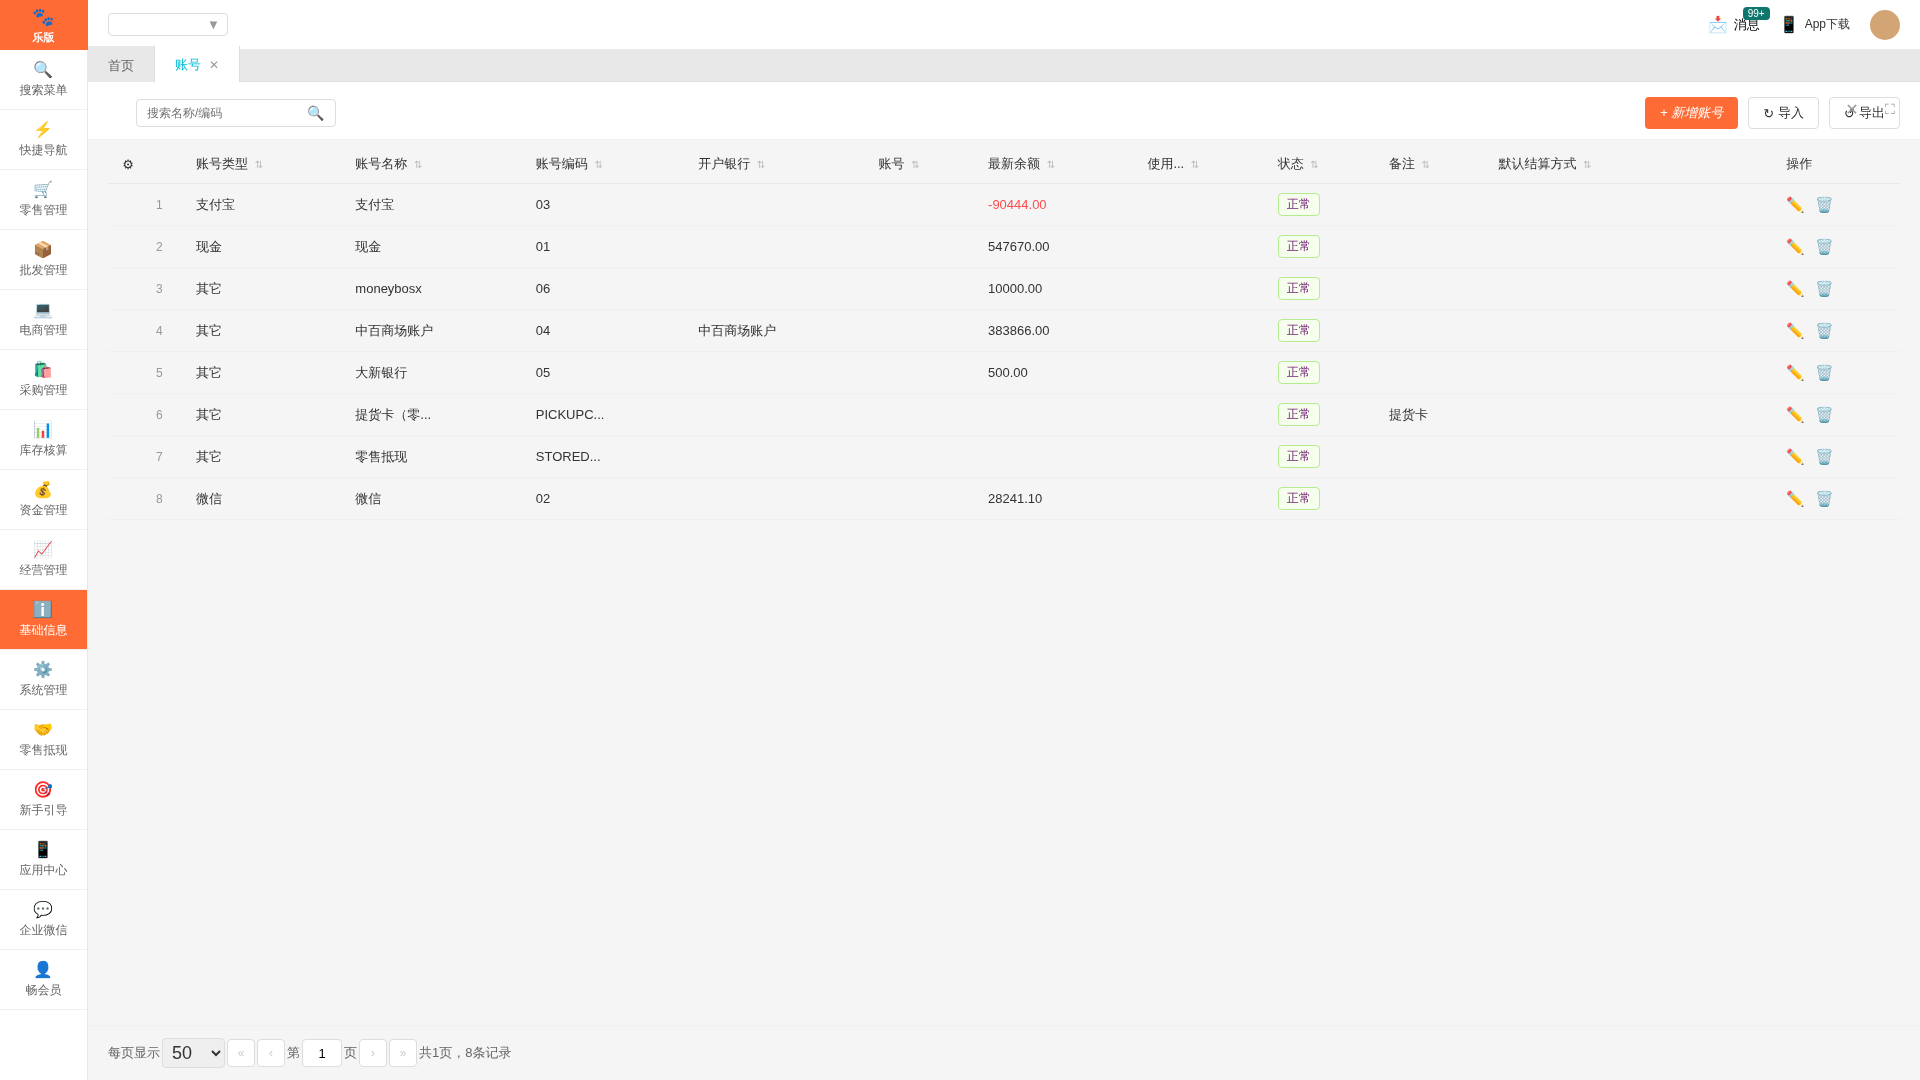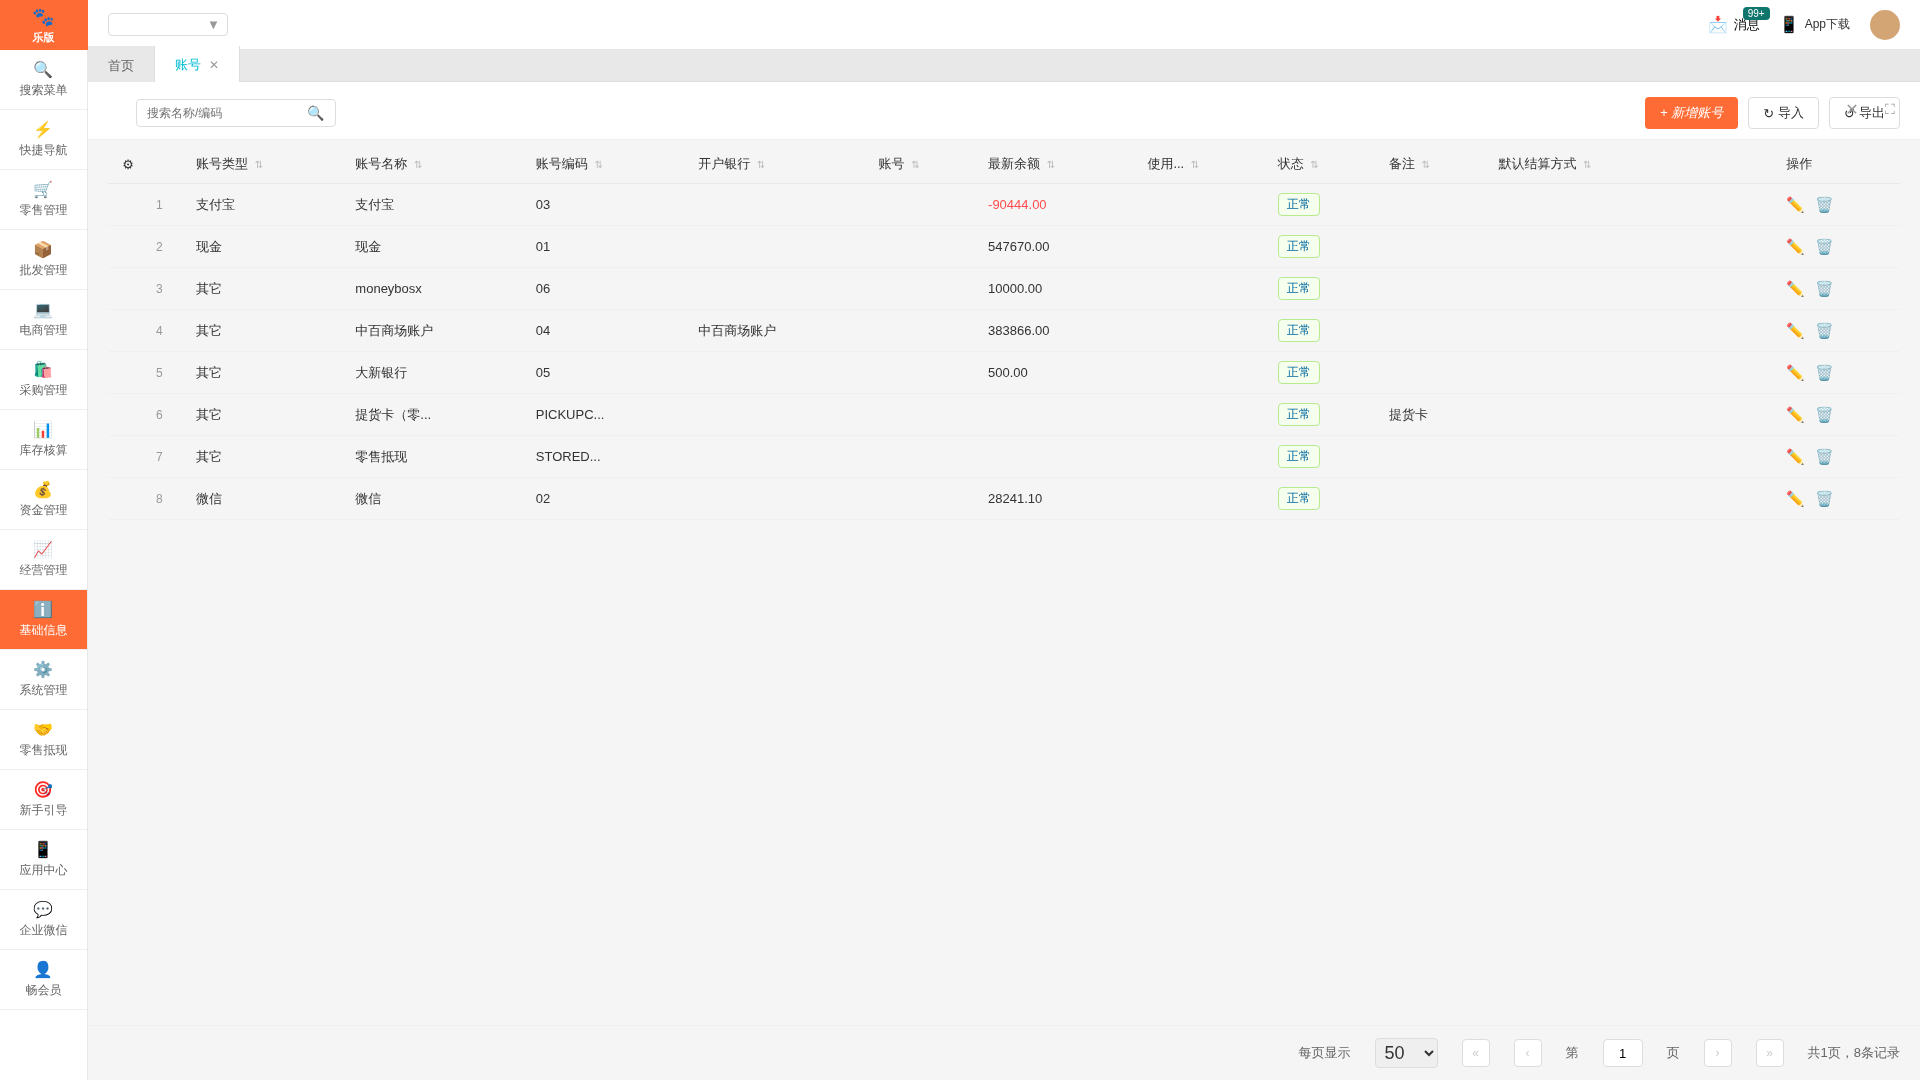--- a/index.html
+++ b/index.html
@@ -271,21 +271,21 @@
       border-bottom: 1px solid #f0f0f0;
     }
     tbody td {
       padding: 9px 8px;
       color: #333;
       font-size: 13px;
     }
     .status-badge {
       background: #f6ffed;
       border: 1px solid #b7eb8f;
-      color: #0369a1;
+      color: #701a75;
       border-radius: 4px;
       padding: 2px 8px;
       font-size: 12px;
       display: inline-block;
     }
     .action-icons {
       display: flex;
       gap: 10px;
     }
     .action-icon {
@@ -296,22 +296,22 @@
     .row-num {
       color: #999;
       font-size: 12px;
     }
 
     
     .pagination {
       padding: 12px 20px;
       display: flex;
       align-items: center;
-      justify-content: flex-end;
-      gap: 24px;
+      justify-content: flex-start;
+      gap: 2px;
       border-top: 1px solid #f0f0f0;
       font-size: 13px;
       color: #666;
     }
     .page-size-select {
       border: 1px solid #ddd;
       border-radius: 4px;
       padding: 3px 5px;
       font-size: 18px;
       color: #333;

